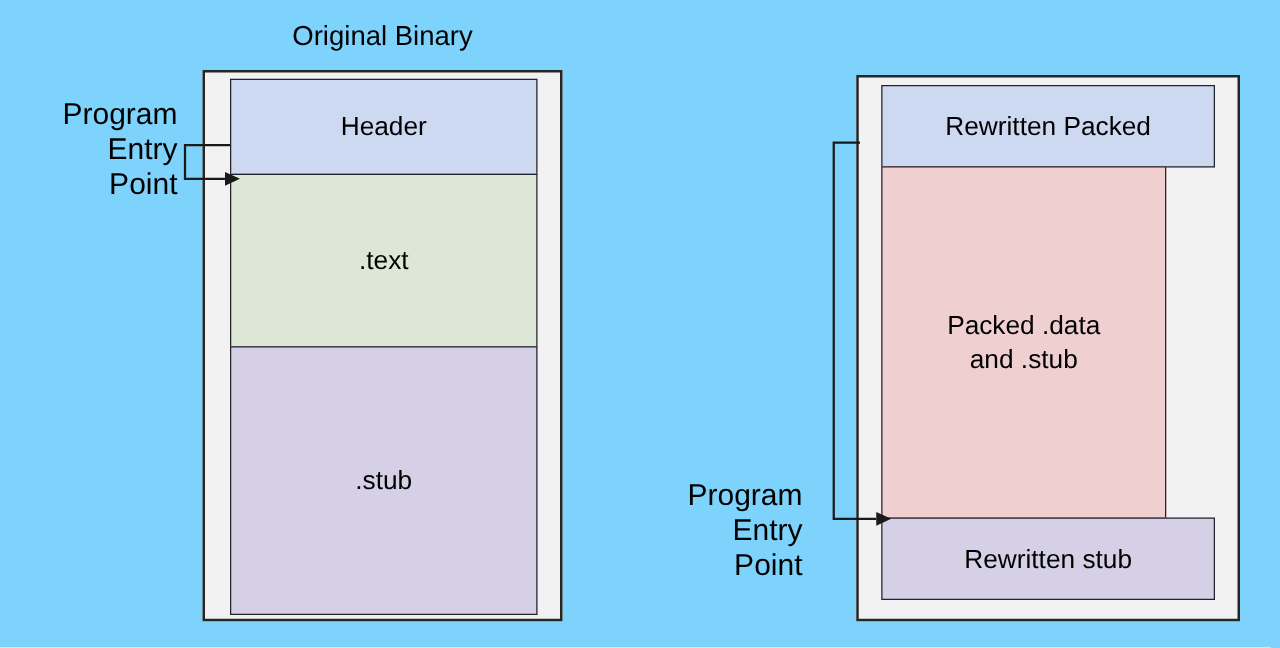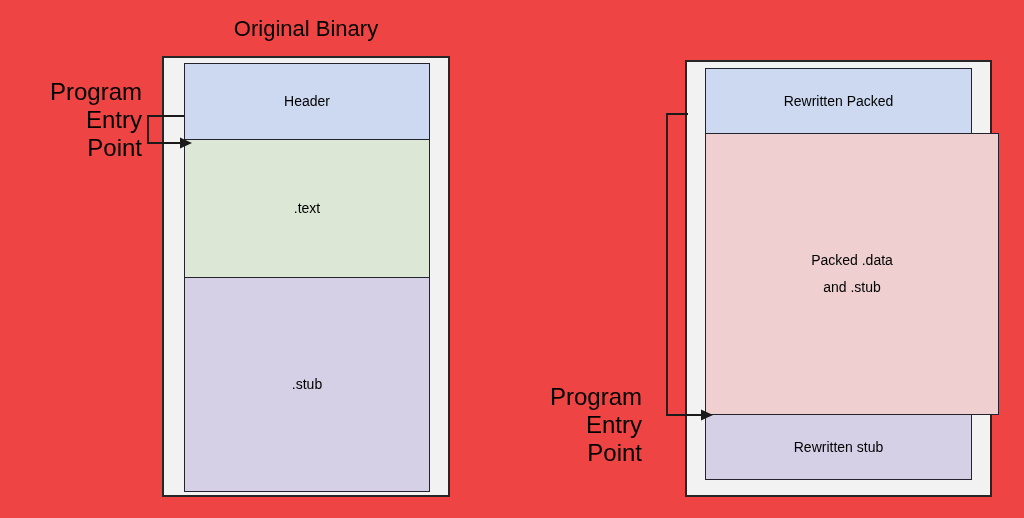--- a/index.html
+++ b/index.html
@@ -9,21 +9,21 @@
     background: #ffffff;
   }
   body {
     font-family: "Liberation Sans", sans-serif;
     color: #000000;
   }
   #canvas {
     position: relative;
     width: 1024px;
     height: 518px;
-    background: #ef4444;
+    background: #7dd3fc;
     overflow: hidden;
   }
 
   
   .diagram-title {
     position: absolute;
     font-size: 22px;
     line-height: 26px;
     color: #000000;
     white-space: nowrap;
@@ -44,21 +44,21 @@
     box-sizing: border-box;
   }
   .bin-section {
     position: absolute;
     box-sizing: border-box;
     border: 1.6px solid #23232e;
     display: flex;
     align-items: center;
     justify-content: center;
     text-align: center;
-    font-size: 14px;
+    font-size: 21px;
     line-height: 25px;
     color: #000000;
   }
   .bin-section.two-line {
     line-height: 27px;
   }
 
   
   .entry-label {
     position: absolute;
@@ -120,21 +120,21 @@
 
 
   <div class="binary-shell" style="left:685px; top:60px; width:307px; height:437px;"></div>
 
   <div class="section-stack" style="left:705px; top:68px; width:267px; height:412px;">
 
     <div class="bin-section" style="left:0px; top:0px; width:267px; height:66px; background:#ccd9f0;">
       <span>Rewritten Packed</span>
     </div>
 
-    <div class="bin-section two-line" style="left:0px; top:65px; width:294px; height:282px; background:#efcfcf;">
+    <div class="bin-section two-line" style="left:0px; top:65px; width:228px; height:282px; background:#efcfcf;">
       <div>
         <div>Packed .data</div>
         <div>and .stub</div>
       </div>
     </div>
 
     <div class="bin-section" style="left:0px; top:346px; width:267px; height:66px; background:#d5d0e5;">
       <span>Rewritten stub</span>
     </div>
   </div>

